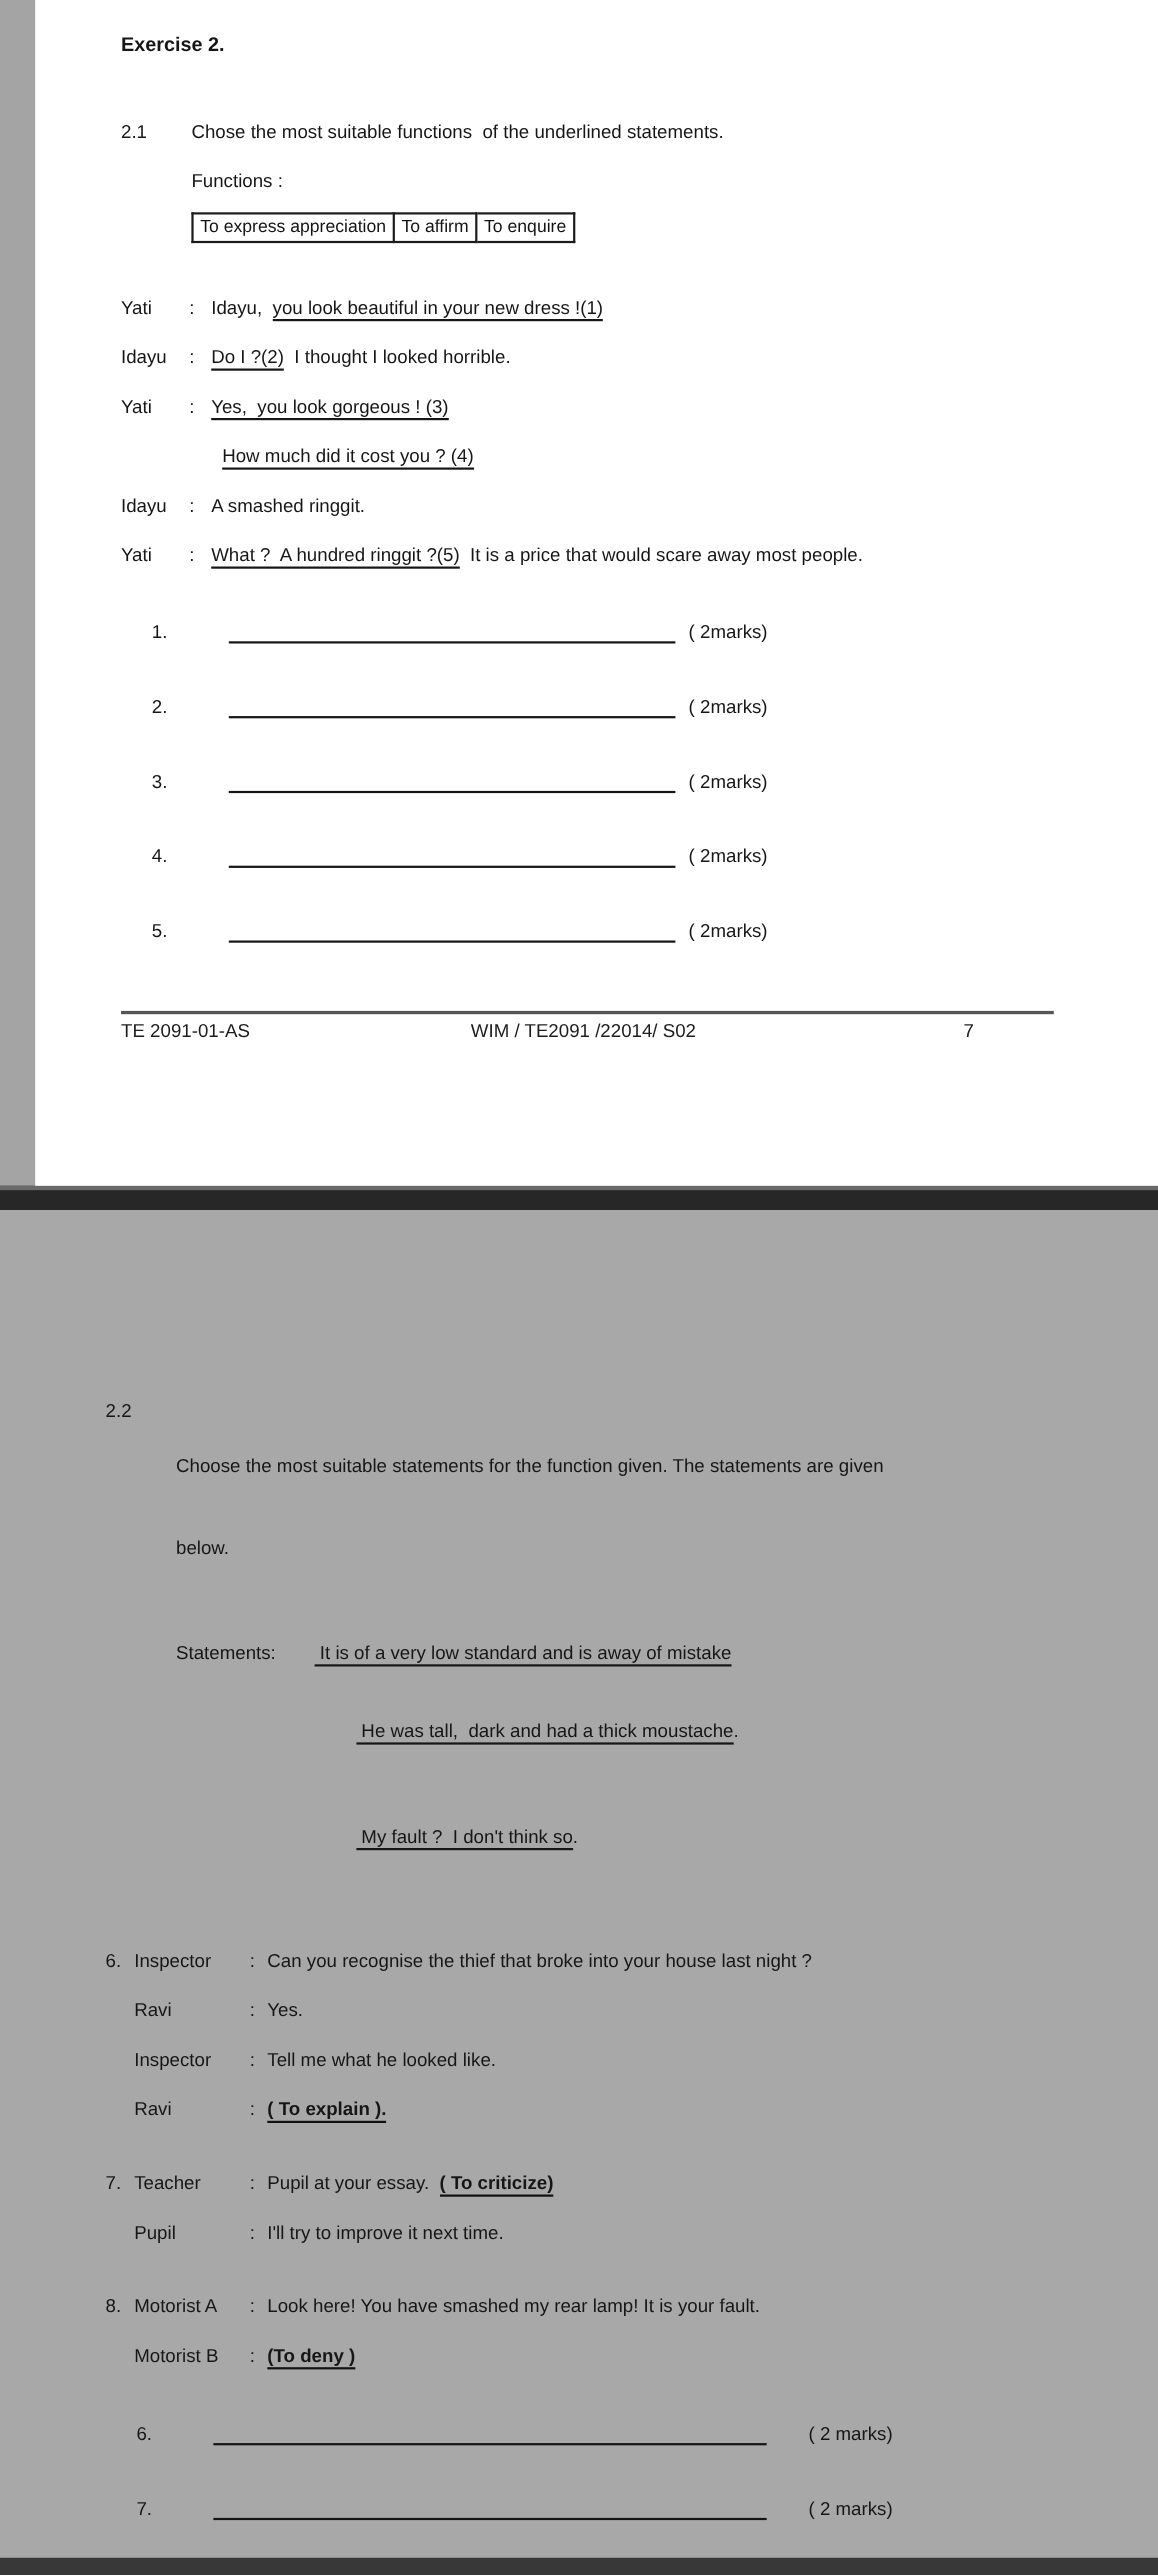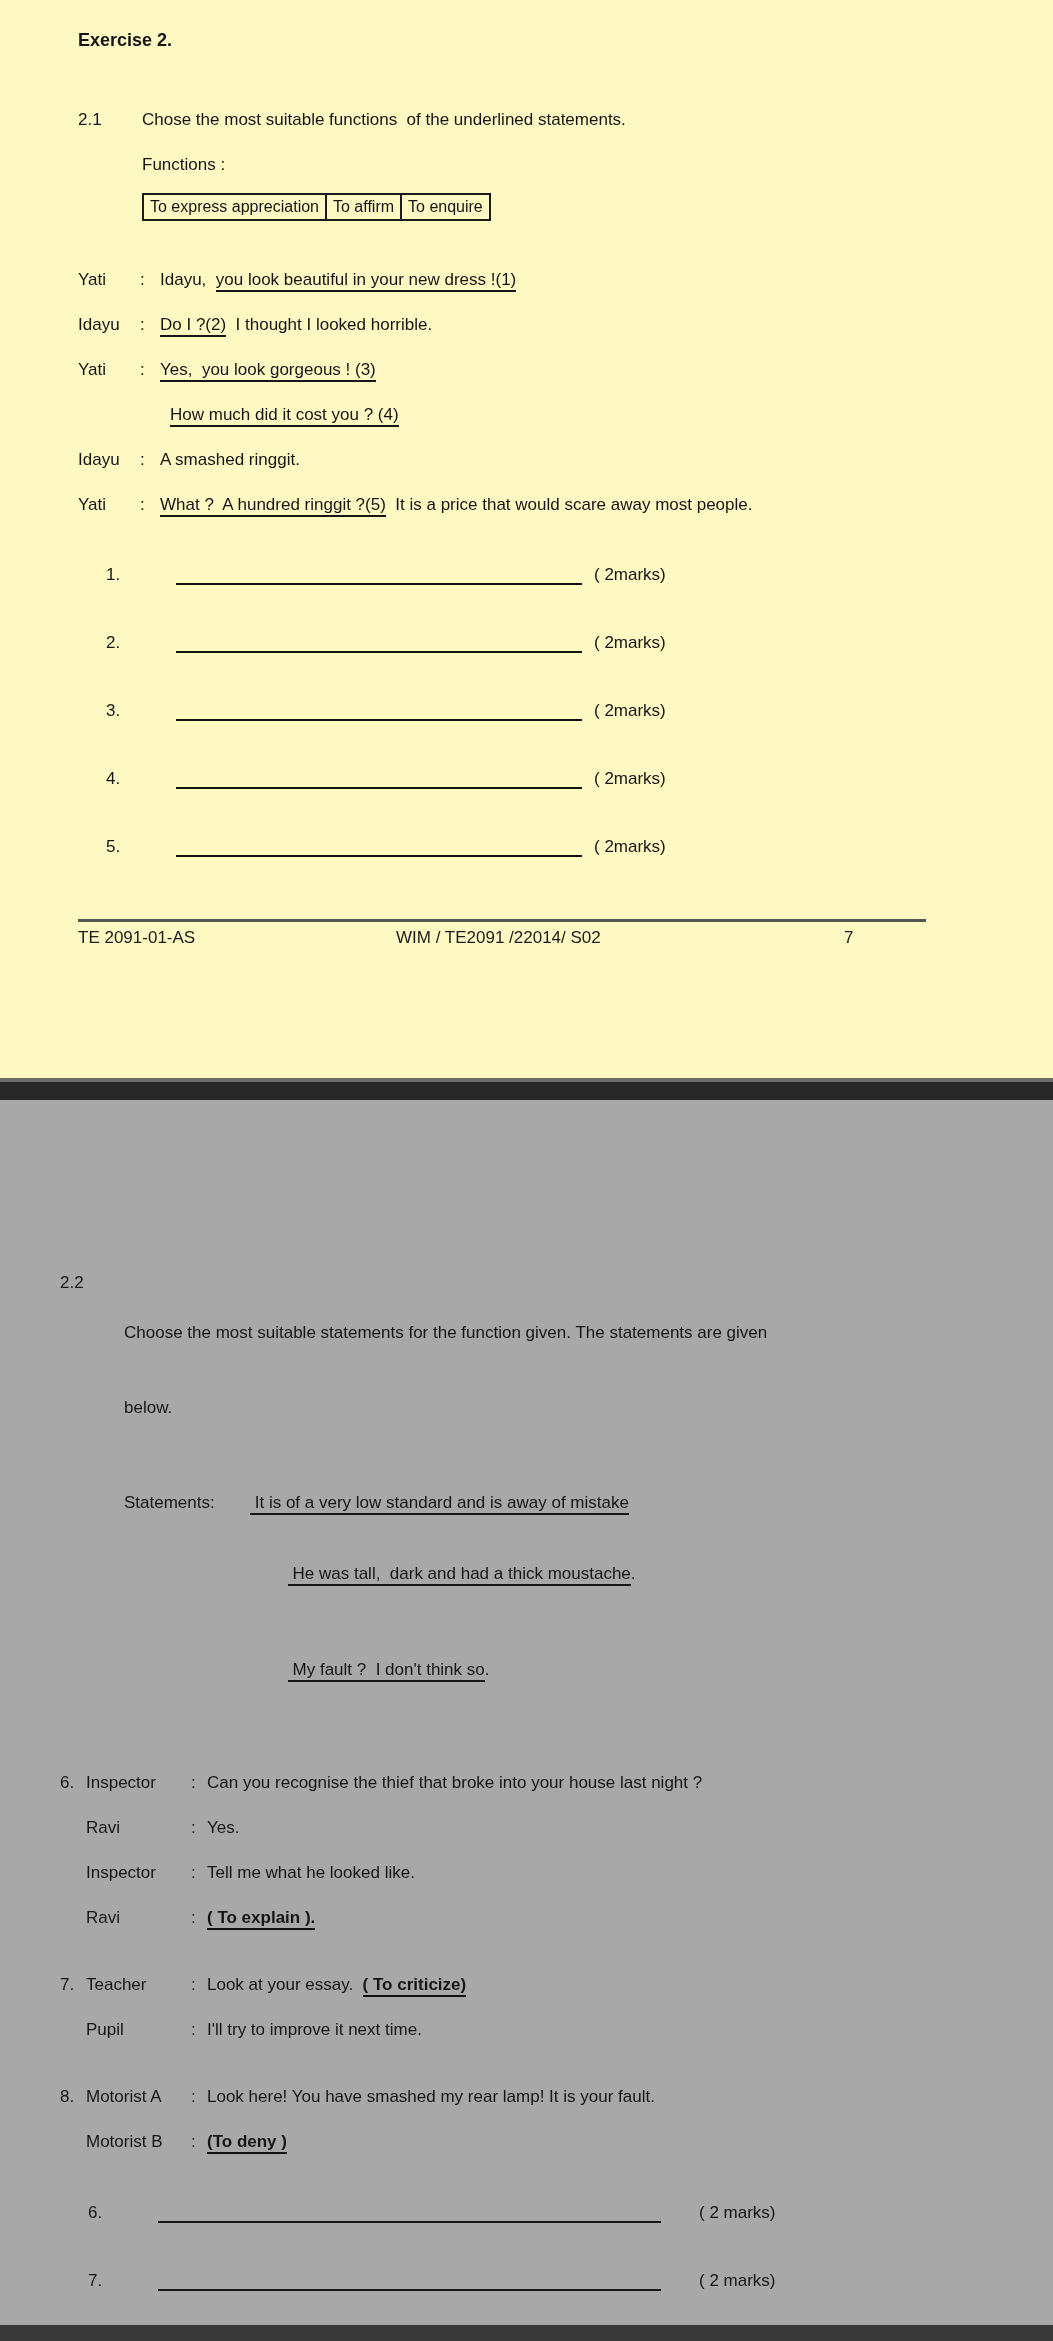--- a/index.html
+++ b/index.html
@@ -7,22 +7,22 @@
   .canvas {
     position:relative;
     width:1053px; height:2341px;
     background:#a4a4a4;
     font-family:"Liberation Sans", sans-serif;
     color:#161616;
     font-size:17px;
     overflow:hidden;
   }
   .page { position:relative; }
-  .p1 { height:1078px; background:#fef9c3; padding:30px 0 0 78px; }
-  .p2 { height:1225px; background:#a8a8a8; padding:170px 0 0 60px; }
+  .p1 { height:1078px; background:#ffffff; padding:30px 0 0 78px;margin-left:32px; }
+  .p2 { height:1225px; background:#a8a8a8; padding:170px 0 0 96px; }
 
   .title { font-size:18px; font-weight:700; }
 
   .qline { display:flex; margin-top:56px; white-space:pre-wrap; line-height:25px; }
   .qnum  { width:64px; flex:none; }
   .qtext { white-space:pre-wrap; }
 
   .flabel { margin:20px 0 0 64px; line-height:25px; }
 
   table.ftable { margin:16px 0 0 64px; border-collapse:collapse; font-size:16px; color:#141414; }
@@ -217,21 +217,21 @@
           <span class="co2">:</span>
           <span class="dtext"><span></span><span class="bu">( To explain ).</span></span>
         </div>
       </div>
 
       <div class="item">
         <div class="dl2">
           <span class="inum">7.</span>
           <span class="sp2">Teacher</span>
           <span class="co2">:</span>
-          <span class="dtext"><span>Look at your essay.  </span><span class="bu">( To criticize)</span></span>
+          <span class="dtext"><span>Pupil at your essay.  </span><span class="bu">( To criticize)</span></span>
         </div>
         <div class="dl2">
           <span class="inum"></span>
           <span class="sp2">Pupil</span>
           <span class="co2">:</span>
           <span class="dtext"><span>I'll try to improve it next time.</span><span class="bu"></span></span>
         </div>
       </div>
 
       <div class="item">

